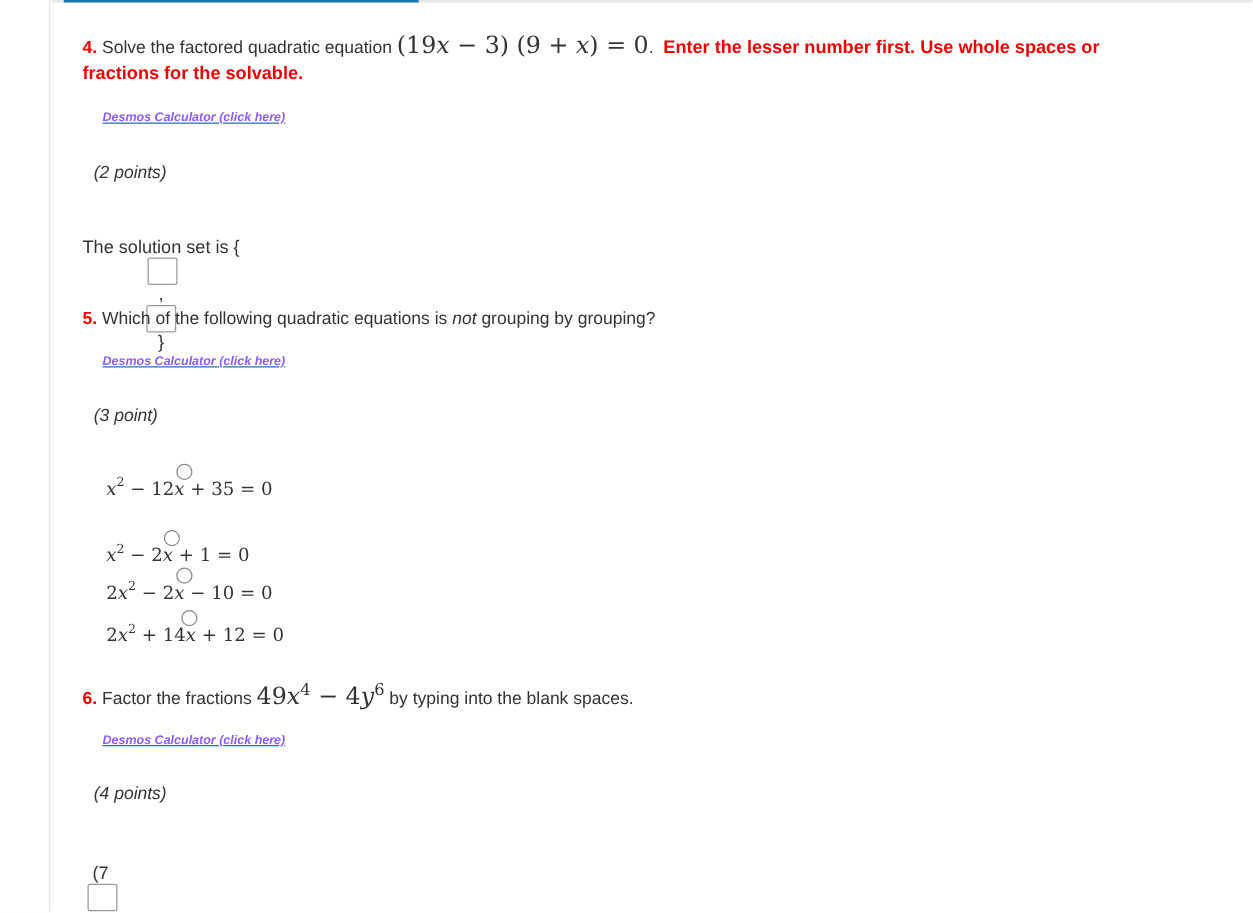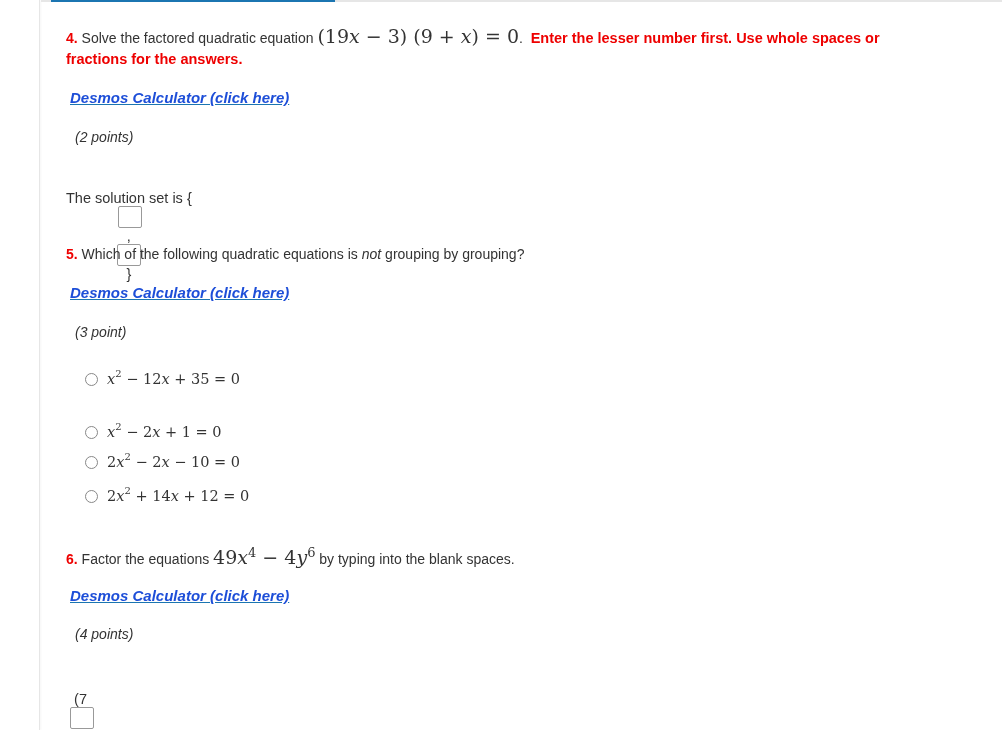--- a/index.html
+++ b/index.html
@@ -9,26 +9,26 @@
     border-right: 1px solid #e6e6e6; box-shadow: 1px 0 2px rgba(0,0,0,0.04); }
   .top-bar { position: absolute; left: 41px; right: 0; top: 0; height: 2px; background: #e6e6e6; }
   .top-bar .progress { position: absolute; left: 10px; top: 0; height: 2px; width: 284px; background: #1b75b1; }
   .content { position: absolute; left: 66px; top: 0; width: 930px; }
   .q { position: absolute; left: 0; font-size: 14px; color: #333; }
   .qnum { color: #e00; font-weight: bold; }
   .warn { color: #e00; font-weight: bold; font-size: 14.5px; }
   .math { font-family: "DejaVu Serif", "Liberation Serif", serif; color: #333; }
   .math-big { font-size: 19px; }
   .math i { font-style: italic; }
-  .link { position: absolute; left: 4px; font-size: 15px; font-weight: bold; font-style: italic;
-    color: #1d4ed8; text-decoration: underline; text-decoration-color: #1b75b1; cursor: pointer; }
+  .link { position: absolute; left: 16px; font-size: 10px; font-weight: bold; font-style: italic;
+    color: #8b5cf6; text-decoration: underline; text-decoration-color: #1b75b1; cursor: pointer; }
   .pts { position: absolute; left: 9px; font-size: 14px; font-style: italic; color: #333; text-align: center; }
   .ans-line { position: absolute; left: 0; font-size: 14.5px; color: #333; display: flex; align-items: center; flex-direction: column; }
   .box { display: inline-block; width: 24px; height: 22px; border: 1px solid #999; border-radius: 2px; background: #fff; vertical-align: middle; }
-  .opt { position: absolute; left: 19px; display: flex; align-items: center; font-size: 14.5px; }
+  .opt { position: absolute; left: 19px; display: flex; align-items: center; font-size: 14.5px; flex-direction: column; }
   .radio { width: 13px; height: 13px; border: 1px solid #888; border-radius: 50%; background: #fff; margin-right: 9px; display: inline-block; }
   .sup { font-size: 10px; vertical-align: super; position: relative; top: -1px; }
   .sup-big { font-size: 13px; vertical-align: super; }
   sup { line-height: 0; }
 </style>
 </head>
 <body>
 
 <div class="left-gutter"></div>
 <div class="top-bar">
@@ -36,21 +36,21 @@
 </div>
 
 <div class="content">
 
   <div class="q" style="top:24px; width:930px; line-height:24px;">
     <span class="qnum">4.</span>
     <span>Solve the factored quadratic equation</span>
     <span class="math math-big"><span>(19</span><i>x</i><span> − 3) (9 + </span><i>x</i><span>) = 0</span></span><span>.</span>&nbsp;
     <span class="warn">Enter the lesser number first. Use whole spaces or</span>
   </div>
-  <div class="q warn" style="top:51px;">fractions for the answers.</div>
+  <div class="q warn" style="top:51px;">fractions for the solvable.</div>
   <a class="link" style="top:89px;">Desmos Calculator (click here)</a>
   <div class="pts" style="top:129px;">(2 points)</div>
 
   <div class="ans-line" style="top:190px;">
     <span>The solution set is {</span>
     <span class="box" style="margin-left:3px;"></span>
     <span style="margin:0 1px;">,</span>
     <span class="box"></span>
     <span>}</span>
   </div>
@@ -76,21 +76,21 @@
     <span class="radio"></span>
     <span class="math"><span></span><i>x</i><sup class="sup">2</sup><span> − 2</span><i>x</i><span> + 1 = 0</span></span>
   </div>
   <div class="opt" style="top:488px;">
     <span class="radio"></span>
     <span class="math"><span>2</span><i>x</i><sup class="sup">2</sup><span> + 14</span><i>x</i><span> + 12 = 0</span></span>
   </div>
 
   <div class="q" style="top:544px; line-height:26px;">
     <span class="qnum">6.</span>
-    <span>Factor the equations</span>
+    <span>Factor the fractions</span>
     <span class="math math-big"><span>49</span><i>x</i><sup class="sup-big">4</sup><span> − 4</span><i>y</i><sup class="sup-big">6</sup></span>
     <span>by typing into the blank spaces.</span>
   </div>
   <a class="link" style="top:587px;">Desmos Calculator (click here)</a>
   <div class="pts" style="top:626px;">(4 points)</div>
 
   <div class="ans-line" style="top:691px; left:1px;">
     <span>(7</span>
     <span class="box" style="margin-left:3px;"></span>
     <span style="margin:0 7px; font-size:13px;">+</span>

